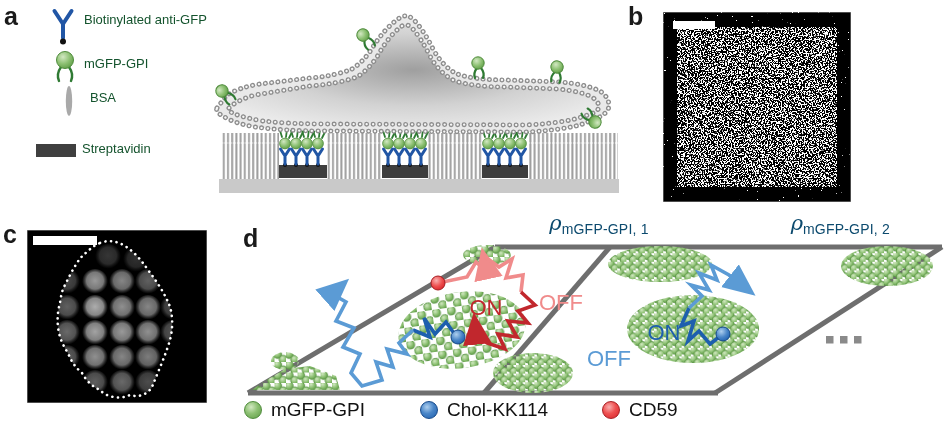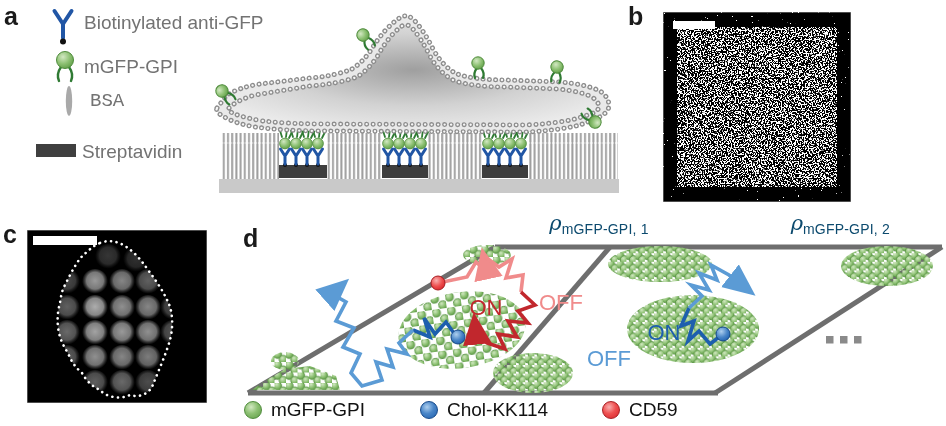--- a/index.html
+++ b/index.html
@@ -1,21 +1,21 @@
 <!DOCTYPE html>
 <html><head>
 <meta charset="utf-8">
 <style>
   html,body{margin:0;padding:0;background:#fff;}
   #canvas{position:relative;width:946px;height:426px;background:#fff;overflow:hidden;
           font-family:"Liberation Sans",sans-serif;color:#1a1a1a;}
   .panel-letter{position:absolute;font-size:25px;font-weight:bold;color:#1a1a1a;line-height:1;}
   .abs{position:absolute;}
   .leg-a-item{position:absolute;display:flex;align-items:flex-start;}
-  .leg-a-label{font-size:19px;color:#737373;white-space:nowrap;}
+  .leg-a-label{font-size:13px;color:#14532d;white-space:nowrap;}
   .strep-rect{position:absolute;width:40px;height:13px;background:#3f3f3f;}
   .rho-label{position:absolute;color:#0c4a6e;white-space:nowrap;text-align:center;}
   .rho-sym{font-family:"DejaVu Serif",serif;font-style:italic;font-size:21px;}
   .rho-sub{font-size:14px;position:relative;top:4px;letter-spacing:0.2px;}
   .d-leg-item{position:absolute;display:flex;align-items:center;gap:9px;height:22px;}
   .d-leg-label{font-size:19px;color:#111;white-space:nowrap;}
   .sph{width:16px;height:16px;border-radius:50%;flex:0 0 auto;}
   .sph-green{background:radial-gradient(circle at 38% 32%, #d2e8c2 0%, #8cc072 45%, #5d9c45 100%);border:1px solid #4f8c3c;}
   .sph-blue{background:radial-gradient(circle at 38% 32%, #aecfee 0%, #4a86c8 45%, #1d5fae 100%);border:1px solid #16498a;}
   .sph-red{background:radial-gradient(circle at 38% 32%, #f8b0b0 0%, #ee5050 45%, #d8232a 100%);border:1px solid #a81d22;}
@@ -48,21 +48,21 @@
       <path d="M9,17 q-5,7 -2,14 M17,17 q5,7 2,14" stroke="#2f7a33" stroke-width="2.4" fill="none" stroke-linecap="round"></path>
       <circle cx="13" cy="10" r="8.5" fill="url(#ggL)" stroke="#4f8c3c" stroke-width="1"></circle>
     </svg>
     <span class="leg-a-label" style="margin:6px 0 0 6px;">mGFP-GPI</span>
   </div>
 
   <div class="leg-a-item" style="left:60px;top:84px;">
     <svg width="18" height="34">
       <ellipse cx="9" cy="17" rx="3.2" ry="15" fill="#a9a9a9"></ellipse>
     </svg>
-    <span class="leg-a-label" style="margin:6px 0 4px 12px;font-family:Liberation Mono, monospace;">BSA</span>
+    <span class="leg-a-label" style="margin:6px 0 4px 12px;">BSA</span>
   </div>
 
   <div class="strep-rect" style="left:36px;top:144px;"></div>
   <span class="leg-a-label abs" style="left:82px;top:141px;">Streptavidin</span>
 
   <svg class="abs" style="left:205px;top:5px;" width="420" height="192" viewBox="0 0 420 192">
     <defs>
       <radialGradient id="cyto" cx="50%" cy="45%" r="65%">
         <stop offset="0%" stop-color="#9f9f9f"></stop>
           <stop offset="55%" stop-color="#d2d2d2"></stop>

